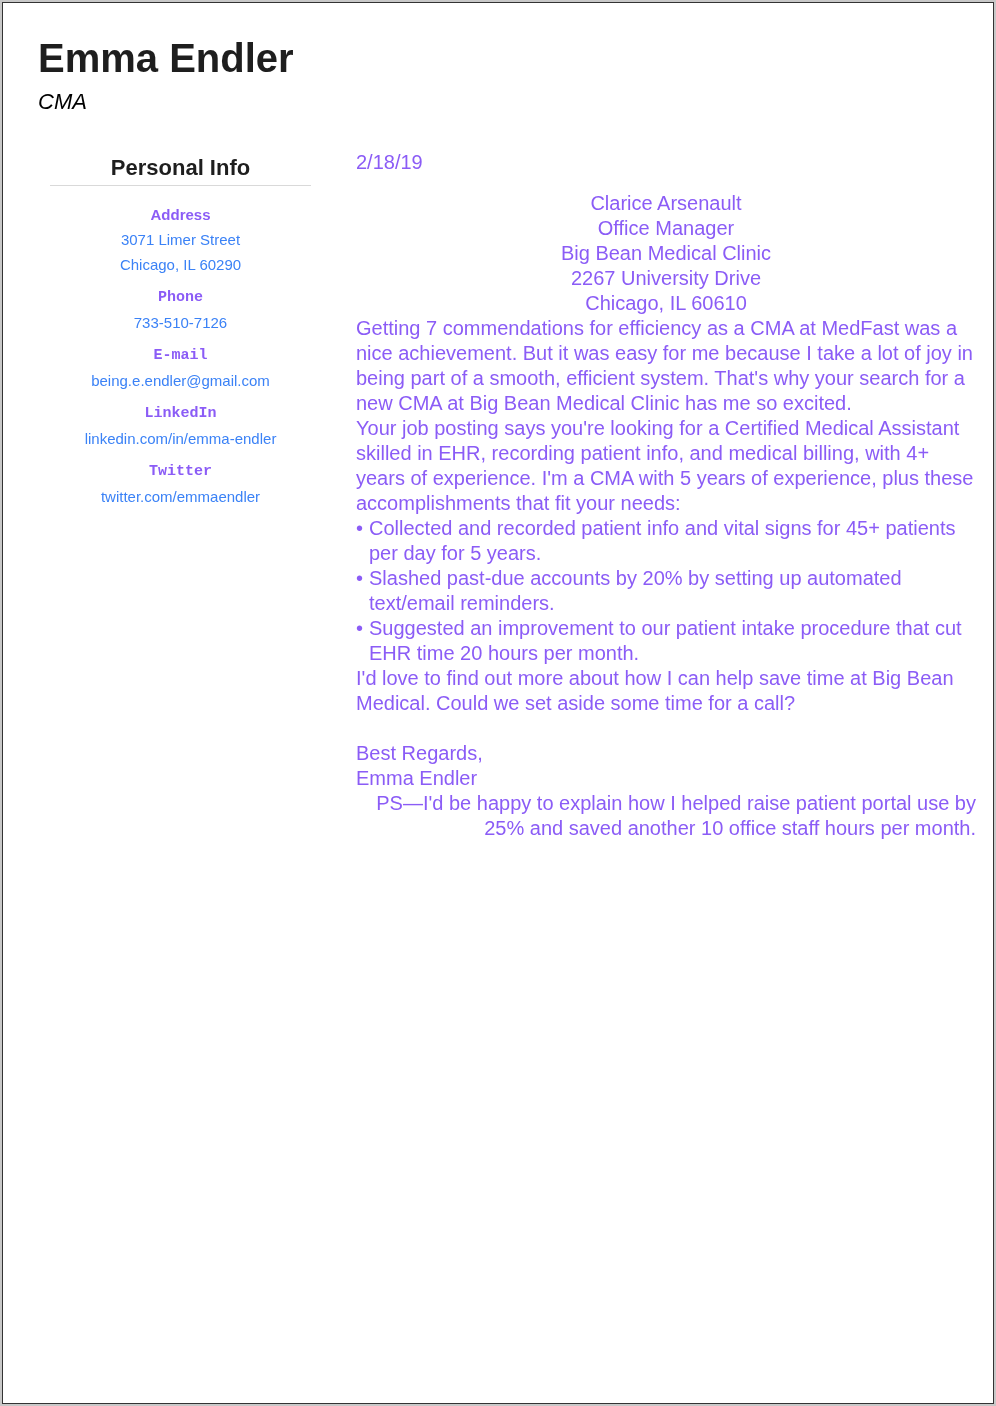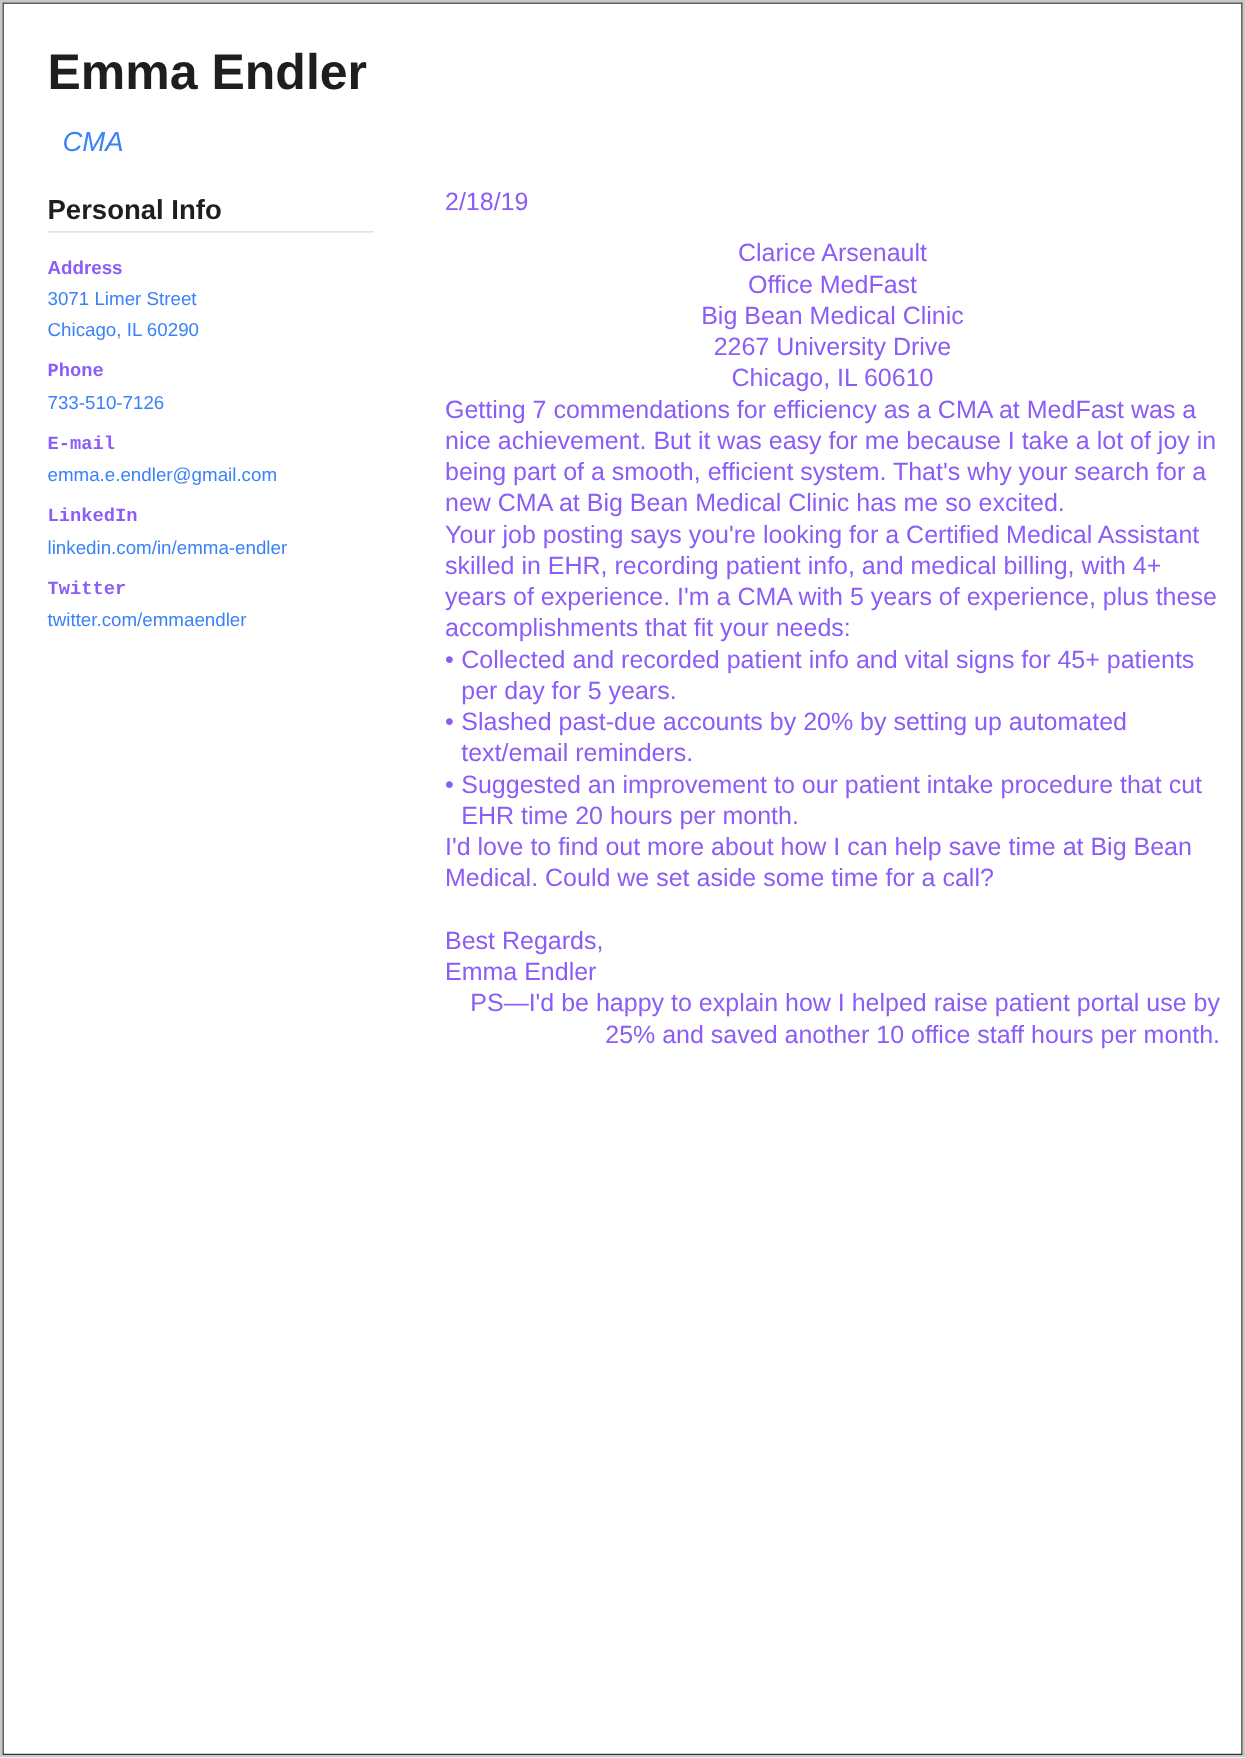--- a/index.html
+++ b/index.html
@@ -39,30 +39,30 @@
       color: #1e1e1e;
       line-height: 48px;
       margin: 0;
     }
     .title {
       position: absolute;
       left: 38px;
       top: 88px;
       font-size: 22px;
       font-style: italic;
-      color: #3b82f6;
+      color: #000000;
       line-height: 28px;
-      margin: 12px;
+      margin: 0;
     }
     .left-col {
       position: absolute;
-      left: 38px;
+      left: 50px;
       top: 152px;
       width: 261px;
-      text-align: left;
+      text-align: center;
     }
     .section-title {
       font-size: 22px;
       font-weight: bold;
       color: #1e1e1e;
       line-height: 32px;
       padding-bottom: 1px;
       border-bottom: 1px solid #d9d9d9;
       margin: 0;
     }
@@ -152,40 +152,40 @@
     <div class="info-value">Chicago, IL 60290</div>
   </div>
 
   <div class="info-group">
     <div class="info-label group-gap">Phone</div>
     <div class="info-value">733-510-7126</div>
   </div>
 
   <div class="info-group">
     <div class="info-label group-gap">E-mail</div>
-    <div class="info-value">emma.e.endler@gmail.com</div>
+    <div class="info-value">being.e.endler@gmail.com</div>
   </div>
 
   <div class="info-group">
     <div class="info-label group-gap">LinkedIn</div>
     <div class="info-value">linkedin.com/in/emma-endler</div>
   </div>
 
   <div class="info-group">
     <div class="info-label group-gap">Twitter</div>
     <div class="info-value">twitter.com/emmaendler</div>
   </div>
 </div>
 
 <div class="right-col">
   <p class="date">2/18/19</p>
 
   <div class="recipient">
     <p>Clarice Arsenault</p>
-    <p>Office MedFast</p>
+    <p>Office Manager</p>
     <p>Big Bean Medical Clinic</p>
     <p>2267 University Drive</p>
     <p>Chicago, IL 60610</p>
   </div>
 
 
   <p class="para">Getting 7 commendations for efficiency as a CMA at MedFast was a nice achievement. But it was easy for me because I take a lot of joy in being part of a smooth, efficient system. That's why your search for a new CMA at Big Bean Medical Clinic has me so excited.</p>
 
   <p class="para">Your job posting says you're looking for a Certified Medical Assistant skilled in EHR, recording patient info, and medical billing, with 4+ years of experience. I'm a CMA with 5 years of experience, plus these accomplishments that fit your needs:</p>
   <ul class="bullets">

